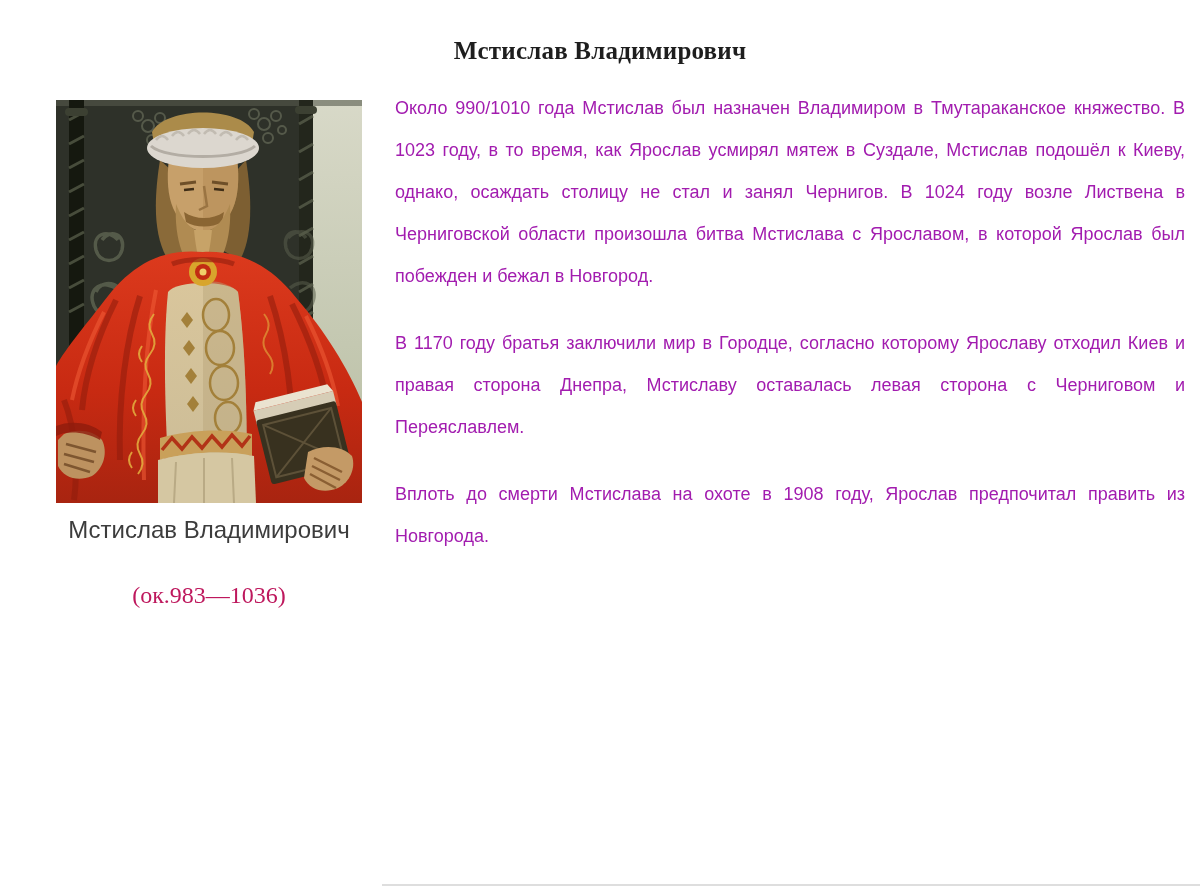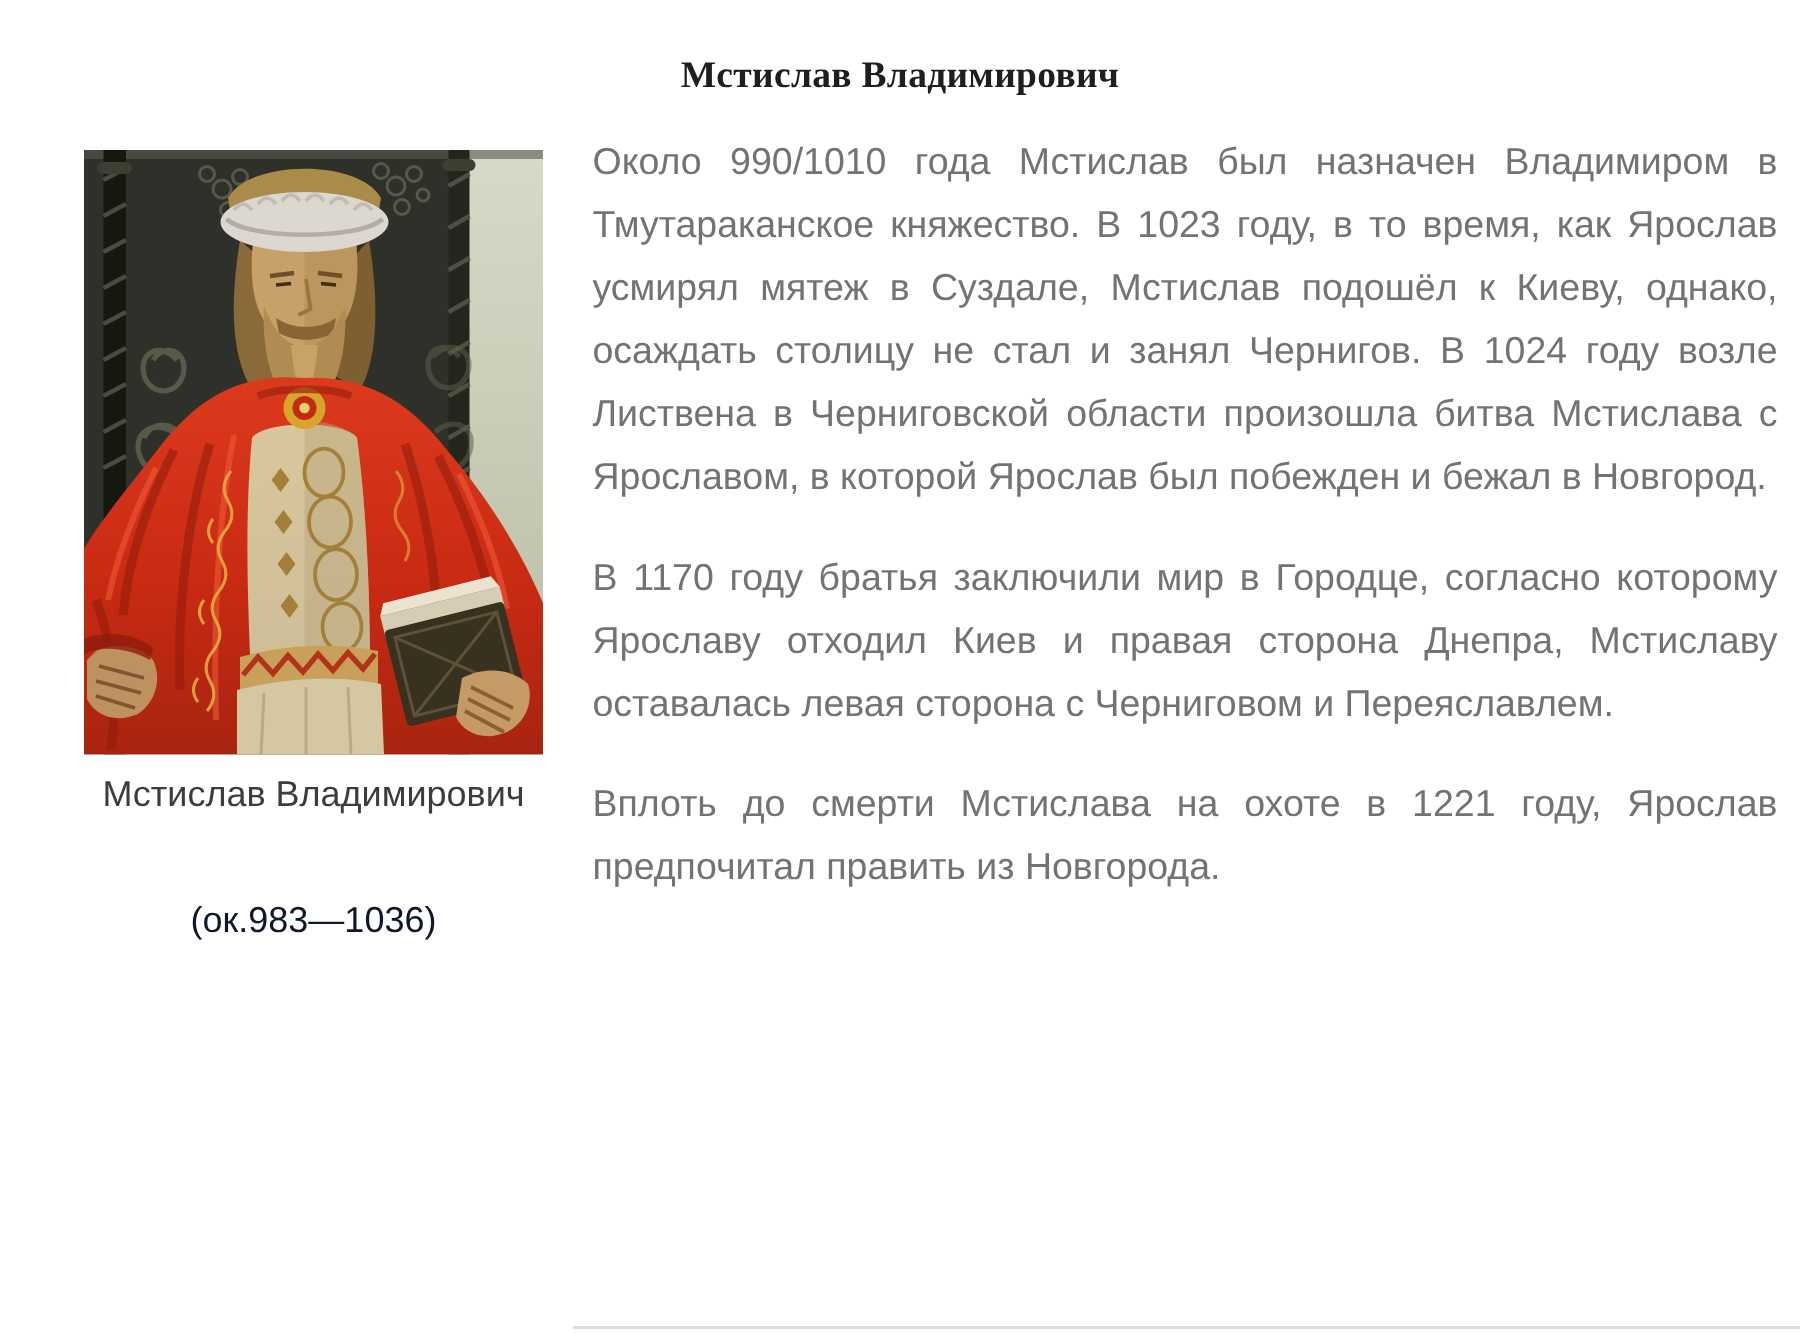--- a/index.html
+++ b/index.html
@@ -34,33 +34,34 @@
     width: 306px; height: 403px;
   }
   .figure-caption {
     margin-top: 7px;
     text-align: center;
     font-size: 24px;
     line-height: 40px;
     color: #3c3c3c;
   }
   .figure-dates {
-    margin-top: 50px;
+    margin-top: 32px;
     text-align: center;
     font-size: 24px;
-    color: #0f172a;
+    color: #be185d;
+    font-family: Liberation Serif, serif;
   }
 
   .article-body {
     position: absolute;
     left: 395px; top: 87px;
     width: 790px;
-    font-size: 25px;
+    font-size: 18px;
     line-height: 42px;
-    color: #737373;
+    color: #a21caf;
     text-align: justify;
   }
   .article-body p { margin: 0 0 25px 0; }
 
   .bottom-divider {
     position: absolute;
     left: 382px; bottom: 3px;
     width: 818px; height: 2px;
     background: #dedede;
   }
@@ -215,16 +216,16 @@
     <div class="figure-caption">
       <div>Мстислав Владимирович</div>
     </div>
     <div class="figure-dates">(ок.983—1036)</div>
   </figcaption>
 </figure>
 
 <div class="article-body">
   <p>Около 990/1010 года Мстислав был назначен Владимиром в Тмутараканское княжество. В 1023 году, в то время, как Ярослав усмирял мятеж в Суздале, Мстислав подошёл к Киеву, однако, осаждать столицу не стал и занял Чернигов. В 1024 году возле Листвена в Черниговской области произошла битва Мстислава с Ярославом, в которой Ярослав был побежден и бежал в Новгород.</p>
   <p>В 1170 году братья заключили мир в Городце, согласно которому Ярославу отходил Киев и правая сторона Днепра, Мстиславу оставалась левая сторона с Черниговом и Переяславлем.</p>
-  <p>Вплоть до смерти Мстислава на охоте в 1221 году, Ярослав предпочитал править из Новгорода.</p>
+  <p>Вплоть до смерти Мстислава на охоте в 1908 году, Ярослав предпочитал править из Новгорода.</p>
 </div>
 
 <div class="bottom-divider"></div>
 
 </body></html>

